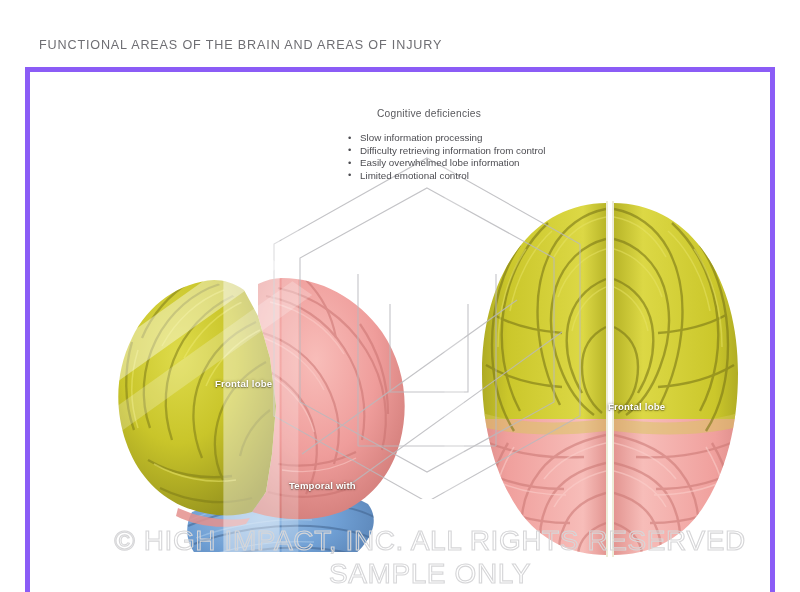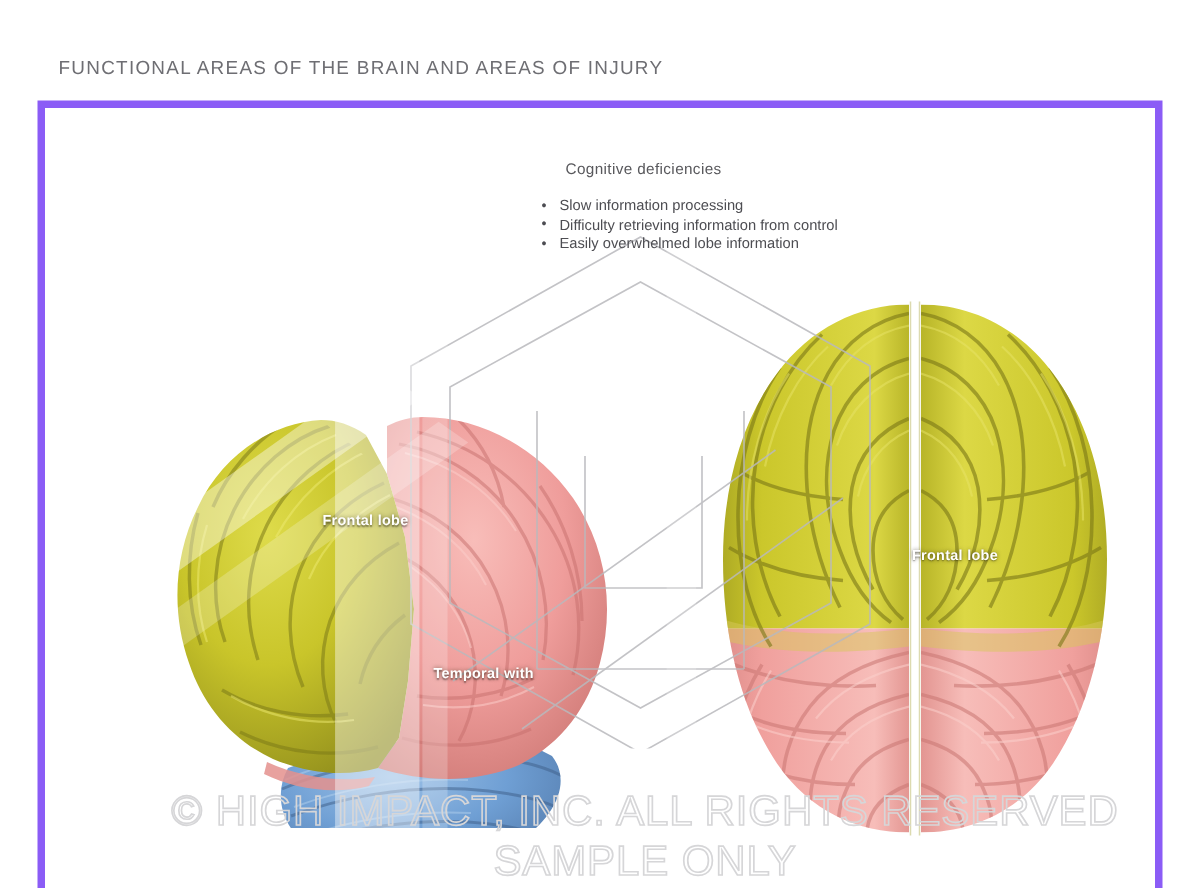--- a/index.html
+++ b/index.html
@@ -53,21 +53,21 @@
   }
   .callout-heading {
     font-size: 10.2px;
     color: #58585c;
     letter-spacing: 0.25px;
     margin: 0 0 13px 29px;
     font-weight: 400;
   }
   .callout-list {
     list-style: none;
-    margin: 13px;
+    margin: 0;
     padding: 0;
   }
   .callout-list li {
     font-size: 9.8px;
     color: #4d4d52;
     line-height: 12.6px;
     padding-left: 12px;
     position: relative;
     white-space: nowrap;
   }
@@ -102,20 +102,21 @@
   
   .lobe-label {
     position: absolute;
     color: #ffffff;
     font-size: 9.6px;
     font-weight: bold;
     letter-spacing: 0.2px;
     white-space: nowrap;
     z-index: 5;
     text-shadow: 0 0 3px rgba(40,35,10,0.55), 0 1px 1px rgba(0,0,0,0.35);
+    margin-top: 36px;
   }
   .label-frontal-lateral { left: 185px; top: 270px; }
   .label-temporal-lateral { left: 259px; top: 372px; }
   .label-frontal-superior { left: 578px; top: 293px; }
 
   
   .logo-watermark {
     position: absolute;
     left: 232px;
     top: 82px;
@@ -435,20 +436,21 @@
     <polygon points="10,330 226,176 254,196 38,350" fill="#ffffff" opacity="0.40"></polygon>
     <polygon points="50,366 266,212 286,226 70,380" fill="#ffffff" opacity="0.22"></polygon>
   </svg>
 
   <div class="callout">
     <div class="callout-heading">Cognitive deficiencies</div>
     <ul class="callout-list">
       <li>Slow information processing</li>
       <li>Difficulty retrieving information from control</li>
       <li>Easily overwhelmed lobe information</li>
+      <li>Limited emotional control</li>
     </ul>
   </div>
 
   <div class="lobe-label label-frontal-lateral">Frontal lobe</div>
   <div class="lobe-label label-temporal-lateral">Temporal with</div>
   <div class="lobe-label label-frontal-superior">Frontal lobe</div>
 
   <div class="copyright-watermark">
     <span class="cw-line cw-line-1">© HIGH IMPACT, INC. ALL RIGHTS RESERVED</span>
     <span class="cw-line cw-line-2">SAMPLE ONLY</span>

